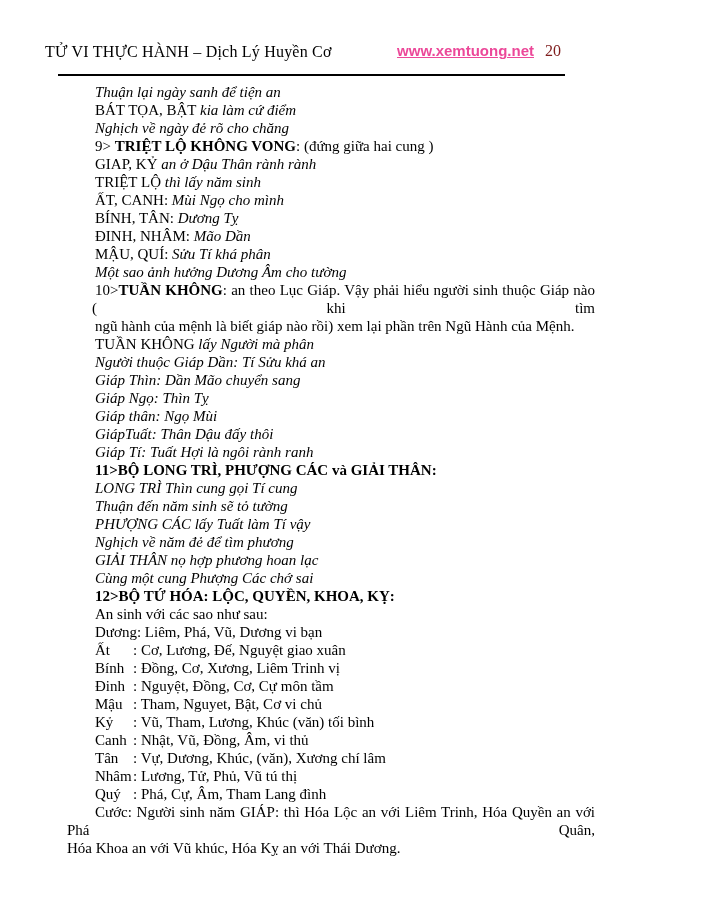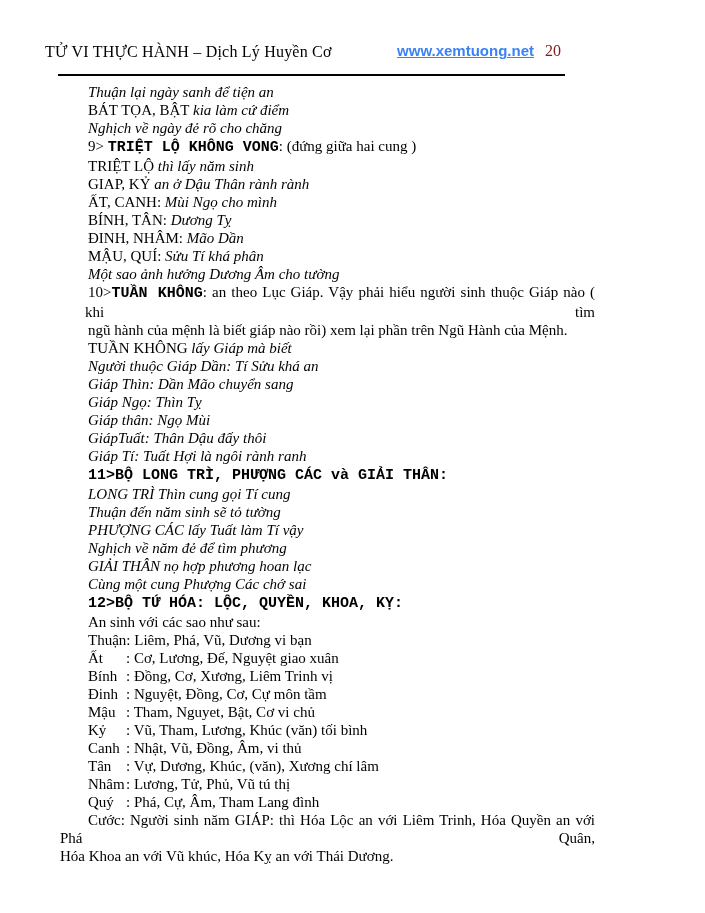--- a/index.html
+++ b/index.html
@@ -16,87 +16,87 @@
     font-size:16px; letter-spacing:0.2px;
   }
   .header-right {
     position:absolute; right:49px; top:42px;
     display:flex; align-items:baseline; gap:11px;
   }
   .header-url {
     font-family:"Liberation Sans", sans-serif;
     font-weight:bold;
     font-size:15px;
-    color:#3b82f6;
+    color:#ec4899;
     text-decoration:underline;
     cursor:pointer;
   }
   .header-page { font-size:16px; color:#7f1d1d; }
   .header-rule {
     position:absolute; left:58px; right:45px; top:74px;
     border-top:2px solid #000; height:0;
   }
   .doc-body {
-    position:absolute; left:60px; right:15px; top:83px;
+    position:absolute; left:67px; right:15px; top:83px;
     font-size:15px; line-height:18px;
   }
   .doc-body div { margin:0; }
   .line.indent    { margin-left:28px; }
   .line.indent-sm { margin-left:25px; text-indent:3px; }
   .line.flush     { margin-left:0; }
   .line.tindent   { text-indent:28px; }
   .line.justify-last { text-align:justify; text-align-last:justify; }
   .kv-key { display:inline-block; min-width:38px; }
-  b { font-weight:bold;font-family:Liberation Mono, monospace; }
+  b { font-weight:bold; }
   i { font-style:italic; }
 </style>
 </head>
 <body>
 
 <div class="page">
   <div class="header-title">TỬ VI THỰC HÀNH – Dịch Lý Huyền Cơ</div>
 
   <div class="header-right">
     <span class="header-url">www.xemtuong.net</span>
     <span class="header-page">20</span>
   </div>
 
   <div class="header-rule"></div>
 
   <div class="doc-body">
       <div class="line indent"><i>Thuận lại ngày sanh để tiện an</i></div>
       <div class="line indent"><span>BÁT TỌA, BẬT </span><i>kia làm cứ điểm</i></div>
       <div class="line indent"><i>Nghịch về ngày đẻ rõ cho chăng</i></div>
       <div class="line indent"><span>9&gt; </span><b>TRIỆT LỘ KHÔNG VONG</b><span>: (đứng giữa hai cung )</span></div>
+      <div class="line indent"><span>GIAP, KỶ </span><i>an ở Dậu Thân rành rành</i></div>
       <div class="line indent"><span>TRIỆT LỘ </span><i>thì lấy năm sinh</i></div>
-      <div class="line indent"><span>GIAP, KỶ </span><i>an ở Dậu Thân rành rành</i></div>
       <div class="line indent"><span>ẤT, CANH: </span><i>Mùi Ngọ cho mình</i></div>
       <div class="line indent"><span>BÍNH, TÂN: </span><i>Dương Tỵ</i></div>
       <div class="line indent"><span>ĐINH, NHÂM: </span><i>Mão Dần</i></div>
       <div class="line indent"><span>MẬU, QUÍ: </span><i>Sửu Tí khá phân</i></div>
       <div class="line indent"><i>Một sao ảnh hưởng Dương Âm cho tường</i></div>
       <div class="line indent-sm justify-last"><span>10&gt;</span><b>TUẦN KHÔNG</b><span>: an theo Lục Giáp. Vậy phải hiểu người sinh thuộc Giáp nào ( khi tìm</span></div>
       <div class="line indent-sm"><span>ngũ hành của mệnh là biết giáp nào rồi) xem lại phần trên Ngũ Hành của Mệnh.</span></div>
-      <div class="line indent"><span>TUẦN KHÔNG </span><i>lấy Giáp mà biết</i></div>
+      <div class="line indent"><span>TUẦN KHÔNG </span><i>lấy Người mà phân</i></div>
       <div class="line indent"><i>Người thuộc Giáp Dần: Tí Sửu khá an</i></div>
       <div class="line indent"><i>Giáp Thìn: Dần Mão chuyển sang</i></div>
       <div class="line indent"><i>Giáp Ngọ: Thìn Tỵ</i></div>
       <div class="line indent"><i>Giáp thân: Ngọ Mùi</i></div>
       <div class="line indent"><i>GiápTuất: Thân Dậu đấy thôi</i></div>
       <div class="line indent"><i>Giáp Tí: Tuất Hợi là ngôi rành ranh</i></div>
       <div class="line indent"><b>11&gt;BỘ LONG TRÌ, PHƯỢNG CÁC và GIẢI THÂN:</b></div>
       <div class="line indent"><i>LONG TRÌ Thìn cung gọi Tí cung</i></div>
       <div class="line indent"><i>Thuận đến năm sinh sẽ tỏ tường</i></div>
       <div class="line indent"><i>PHƯỢNG CÁC lấy Tuất làm Tí vậy</i></div>
       <div class="line indent"><i>Nghịch về năm đẻ để tìm phương</i></div>
       <div class="line indent"><i>GIẢI THÂN nọ hợp phương hoan lạc</i></div>
       <div class="line indent"><i>Cùng một cung Phượng Các chớ sai</i></div>
       <div class="line indent"><b>12&gt;BỘ TỨ HÓA: LỘC, QUYỀN, KHOA, KỴ:</b></div>
       <div class="line indent"><span>An sinh với các sao như sau:</span></div>
-      <div class="line indent"><span class="kv-key">Thuận</span>: Liêm, Phá, Vũ, Dương vi bạn</div>
+      <div class="line indent"><span class="kv-key">Dương</span>: Liêm, Phá, Vũ, Dương vi bạn</div>
       <div class="line indent"><span class="kv-key">Ất</span>: Cơ, Lương, Đế, Nguyệt giao xuân</div>
       <div class="line indent"><span class="kv-key">Bính</span>: Đồng, Cơ, Xương, Liêm Trinh vị</div>
       <div class="line indent"><span class="kv-key">Đinh</span>: Nguyệt, Đồng, Cơ, Cự môn tầm</div>
       <div class="line indent"><span class="kv-key">Mậu</span>: Tham, Nguyet, Bật, Cơ vi chủ</div>
       <div class="line indent"><span class="kv-key">Kỷ</span>: Vũ, Tham, Lương, Khúc (văn) tối bình</div>
       <div class="line indent"><span class="kv-key">Canh</span>: Nhật, Vũ, Đồng, Âm, vi thủ</div>
       <div class="line indent"><span class="kv-key">Tân</span>: Vự, Dương, Khúc, (văn), Xương chí lâm</div>
       <div class="line indent"><span class="kv-key">Nhâm</span>: Lương, Tử, Phủ, Vũ tú thị</div>
       <div class="line indent"><span class="kv-key">Quý</span>: Phá, Cự, Âm, Tham Lang đình</div>
       <div class="line flush tindent justify-last"><span>Cước: Người sinh năm GIÁP: thì Hóa Lộc an với Liêm Trinh, Hóa Quyền an với Phá Quân,</span></div>

